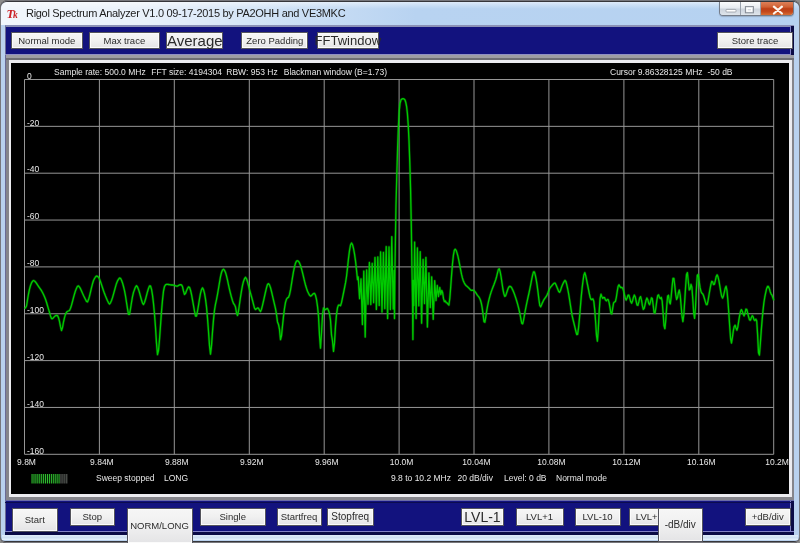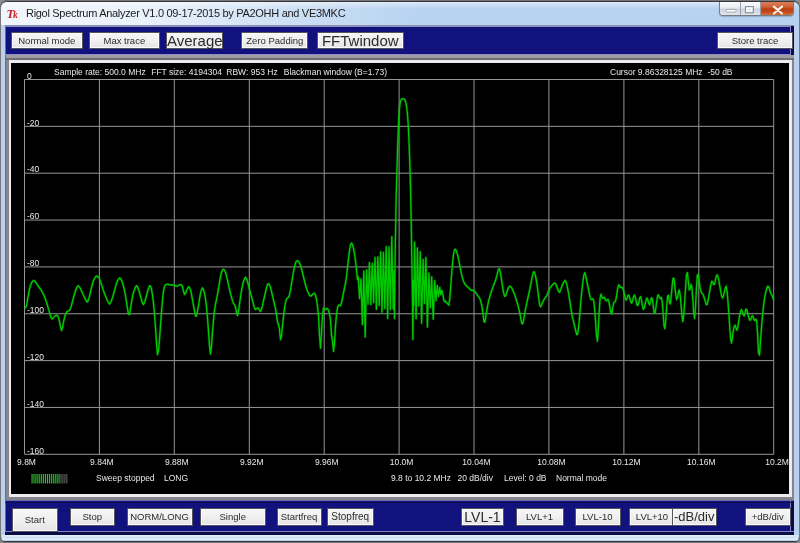--- a/index.html
+++ b/index.html
@@ -143,27 +143,27 @@
     <text x="380" y="417.5">9.8 to 10.2 MHz</text>
     <text x="446.5" y="417.5">20 dB/div</text>
     <text x="493" y="417.5">Level: 0 dB</text>
     <text x="545" y="417.5">Normal mode</text>
   </svg>
 
   <div class="btn" style="left:11px;top:31.5px;width:71.5px;height:17.5px;font-size:9.5px">Normal mode</div>
     <div class="btn" style="left:88.7px;top:31.5px;width:71.3px;height:17.5px;font-size:9.5px">Max trace</div>
     <div class="btn" style="left:166.3px;top:31.5px;width:57px;height:17.5px;font-size:15px">Average</div>
     <div class="btn" style="left:241.2px;top:31.5px;width:67.3px;height:17.5px;font-size:9.5px">Zero Padding</div>
-    <div class="btn" style="left:316.8px;top:31.5px;width:87px;height:17.5px;font-size:15px">FFTwindow</div>
+    <div class="btn" style="left:316.8px;top:31.5px;width:62px;height:17.5px;font-size:13px">FFTwindow</div>
     <div class="btn" style="left:717px;top:31.5px;width:76px;height:17.5px;font-size:9.5px">Store trace</div>
   <div class="btn" style="left:12px;top:507.5px;width:45.5px;height:24px;font-size:9.5px">Start</div>
     <div class="btn" style="left:69.5px;top:507.5px;width:45.5px;height:18px;font-size:9.5px">Stop</div>
-    <div class="btn" style="left:126.5px;top:507.5px;width:66px;height:18px;font-size:9.5px">NORM/LONG</div>
+    <div class="btn" style="left:126.5px;top:507.5px;width:66px;height:36px;font-size:9.5px">NORM/LONG</div>
     <div class="btn" style="left:200px;top:507.5px;width:65.5px;height:18px;font-size:9.5px">Single</div>
     <div class="btn" style="left:276.5px;top:507.5px;width:45px;height:18px;font-size:9.5px">Startfreq</div>
     <div class="btn" style="left:327px;top:507.5px;width:46.5px;height:18px;font-size:10px">Stopfreq</div>
     <div class="btn" style="left:461px;top:507.5px;width:43px;height:18px;font-size:14px">LVL-1</div>
     <div class="btn" style="left:515.5px;top:507.5px;width:48px;height:18px;font-size:9.5px">LVL+1</div>
     <div class="btn" style="left:574.5px;top:507.5px;width:46px;height:18px;font-size:9.5px">LVL-10</div>
     <div class="btn" style="left:629px;top:507.5px;width:46px;height:18px;font-size:9.5px">LVL+10</div>
-    <div class="btn" style="left:672px;top:507.5px;width:44.5px;height:18px;font-size:13px">-dB/div</div>
+    <div class="btn" style="left:658px;top:507.5px;width:44.5px;height:34px;font-size:10px">-dB/div</div>
     <div class="btn" style="left:745px;top:507.5px;width:45.5px;height:18px;font-size:9.5px">+dB/div</div>
 </div>
 
 </body></html>

